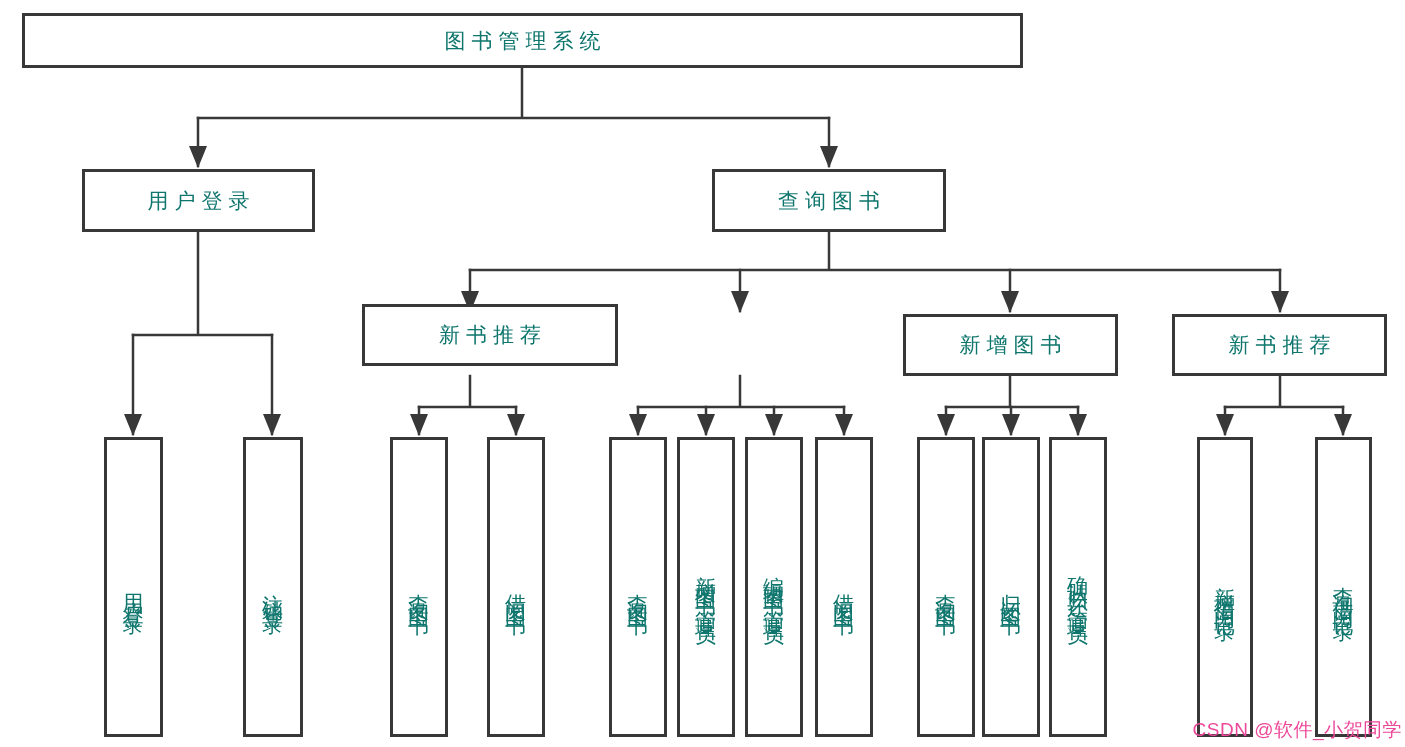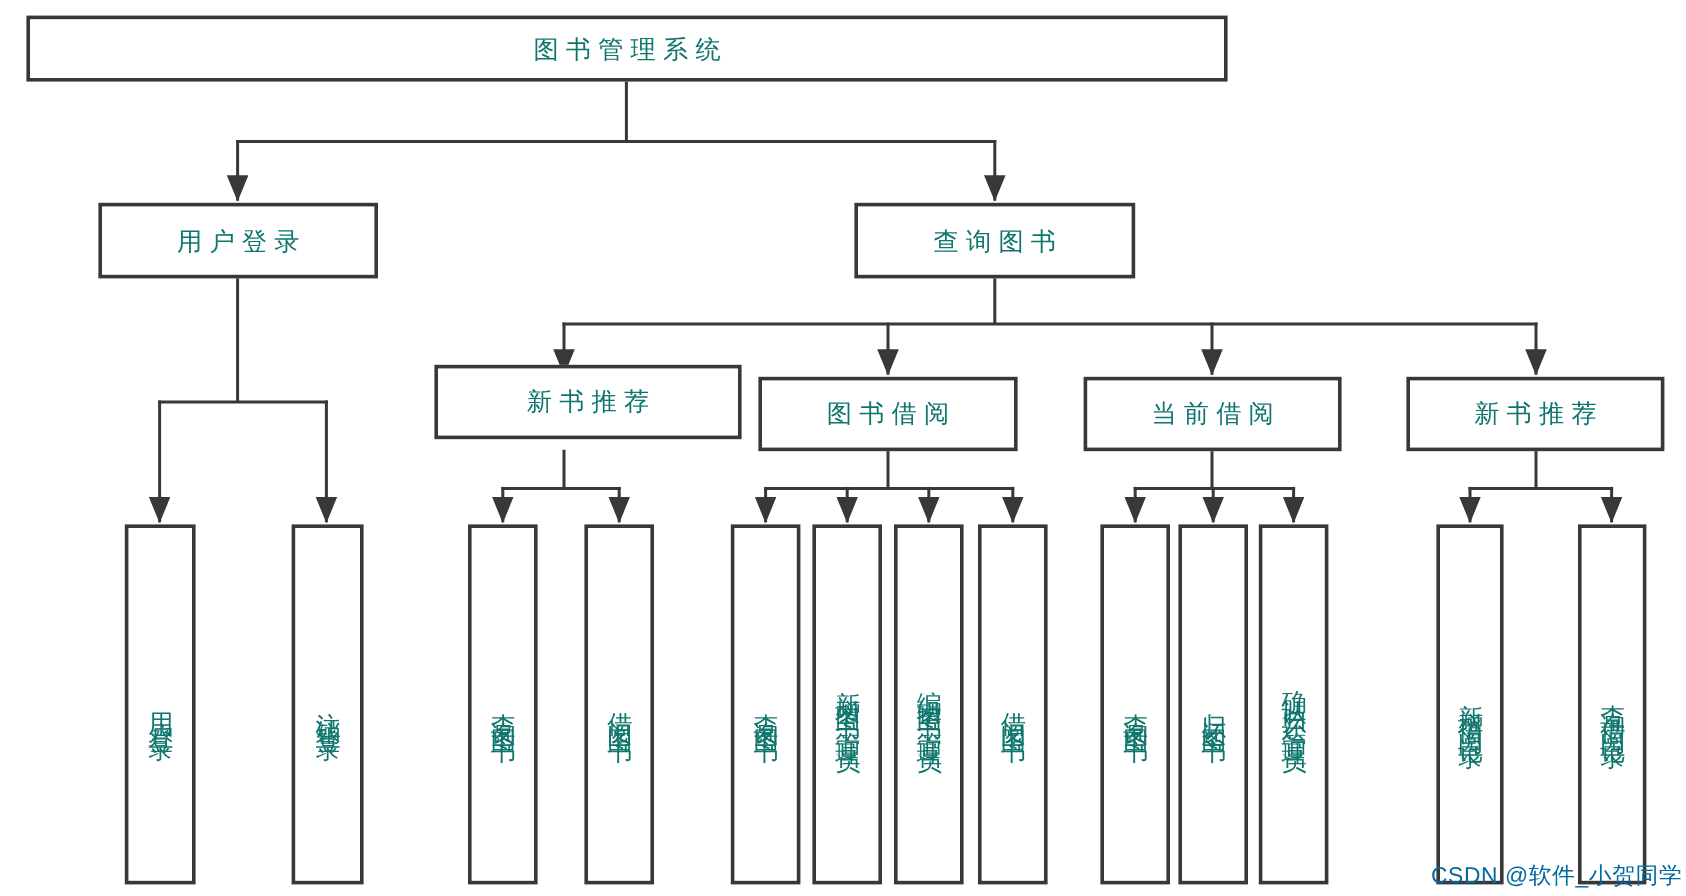--- a/index.html
+++ b/index.html
@@ -40,21 +40,21 @@
     letter-spacing: 7px;
     padding-top: 7px;    
     line-height: 1;
   }
   .watermark {
     position: absolute;
     right: 3px;
     bottom: 4px;
     font-size: 19px;
     letter-spacing: 0.5px;
-    color: #0369a1;
+    color: #ec4899;
     white-space: nowrap;
     z-index: 5;
   }
 </style>
 </head>
 <body>
 
 <div class="canvas">
 
   <svg class="wires" width="1405" height="747" viewBox="0 0 1405 747" xmlns="http://www.w3.org/2000/svg">
@@ -94,22 +94,21 @@
       <path d="M1343,407 V434" marker-end="url(#arrow)"></path>
     </g>
   </svg>
 
   <div class="node h" style="left:22px;top:13px;width:1001px;height:55px">图书管理系统</div>
 
   <div class="node h" style="left:82px;top:169px;width:233px;height:63px">用户登录</div>
   <div class="node h" style="left:712px;top:169px;width:234px;height:63px">查询图书</div>
 
   <div class="node h" style="left:362px;top:304px;width:256px;height:62px">新书推荐</div>
-  <div class="node h" style="left:632px;top:314px;width:216px;height:62px">图书借阅</div>
-  <div class="node h" style="left:903px;top:314px;width:215px;height:62px">当前借阅</div>
+  <div class="node h" style="left:903px;top:314px;width:215px;height:62px">新增图书</div>
   <div class="node h" style="left:1172px;top:314px;width:215px;height:62px">新书推荐</div>
 
   <div class="node v" style="left:104px;top:437px;width:59px;height:300px">用户登录</div>
   <div class="node v" style="left:243px;top:437px;width:60px;height:300px">注销登录</div>
 
   <div class="node v" style="left:390px;top:437px;width:58px;height:300px">查询图书</div>
   <div class="node v" style="left:487px;top:437px;width:58px;height:300px">借阅图书</div>
 
   <div class="node v" style="left:609px;top:437px;width:58px;height:300px">查询图书</div>
   <div class="node v" style="left:677px;top:437px;width:58px;height:300px">新增图书（管理员）</div>

